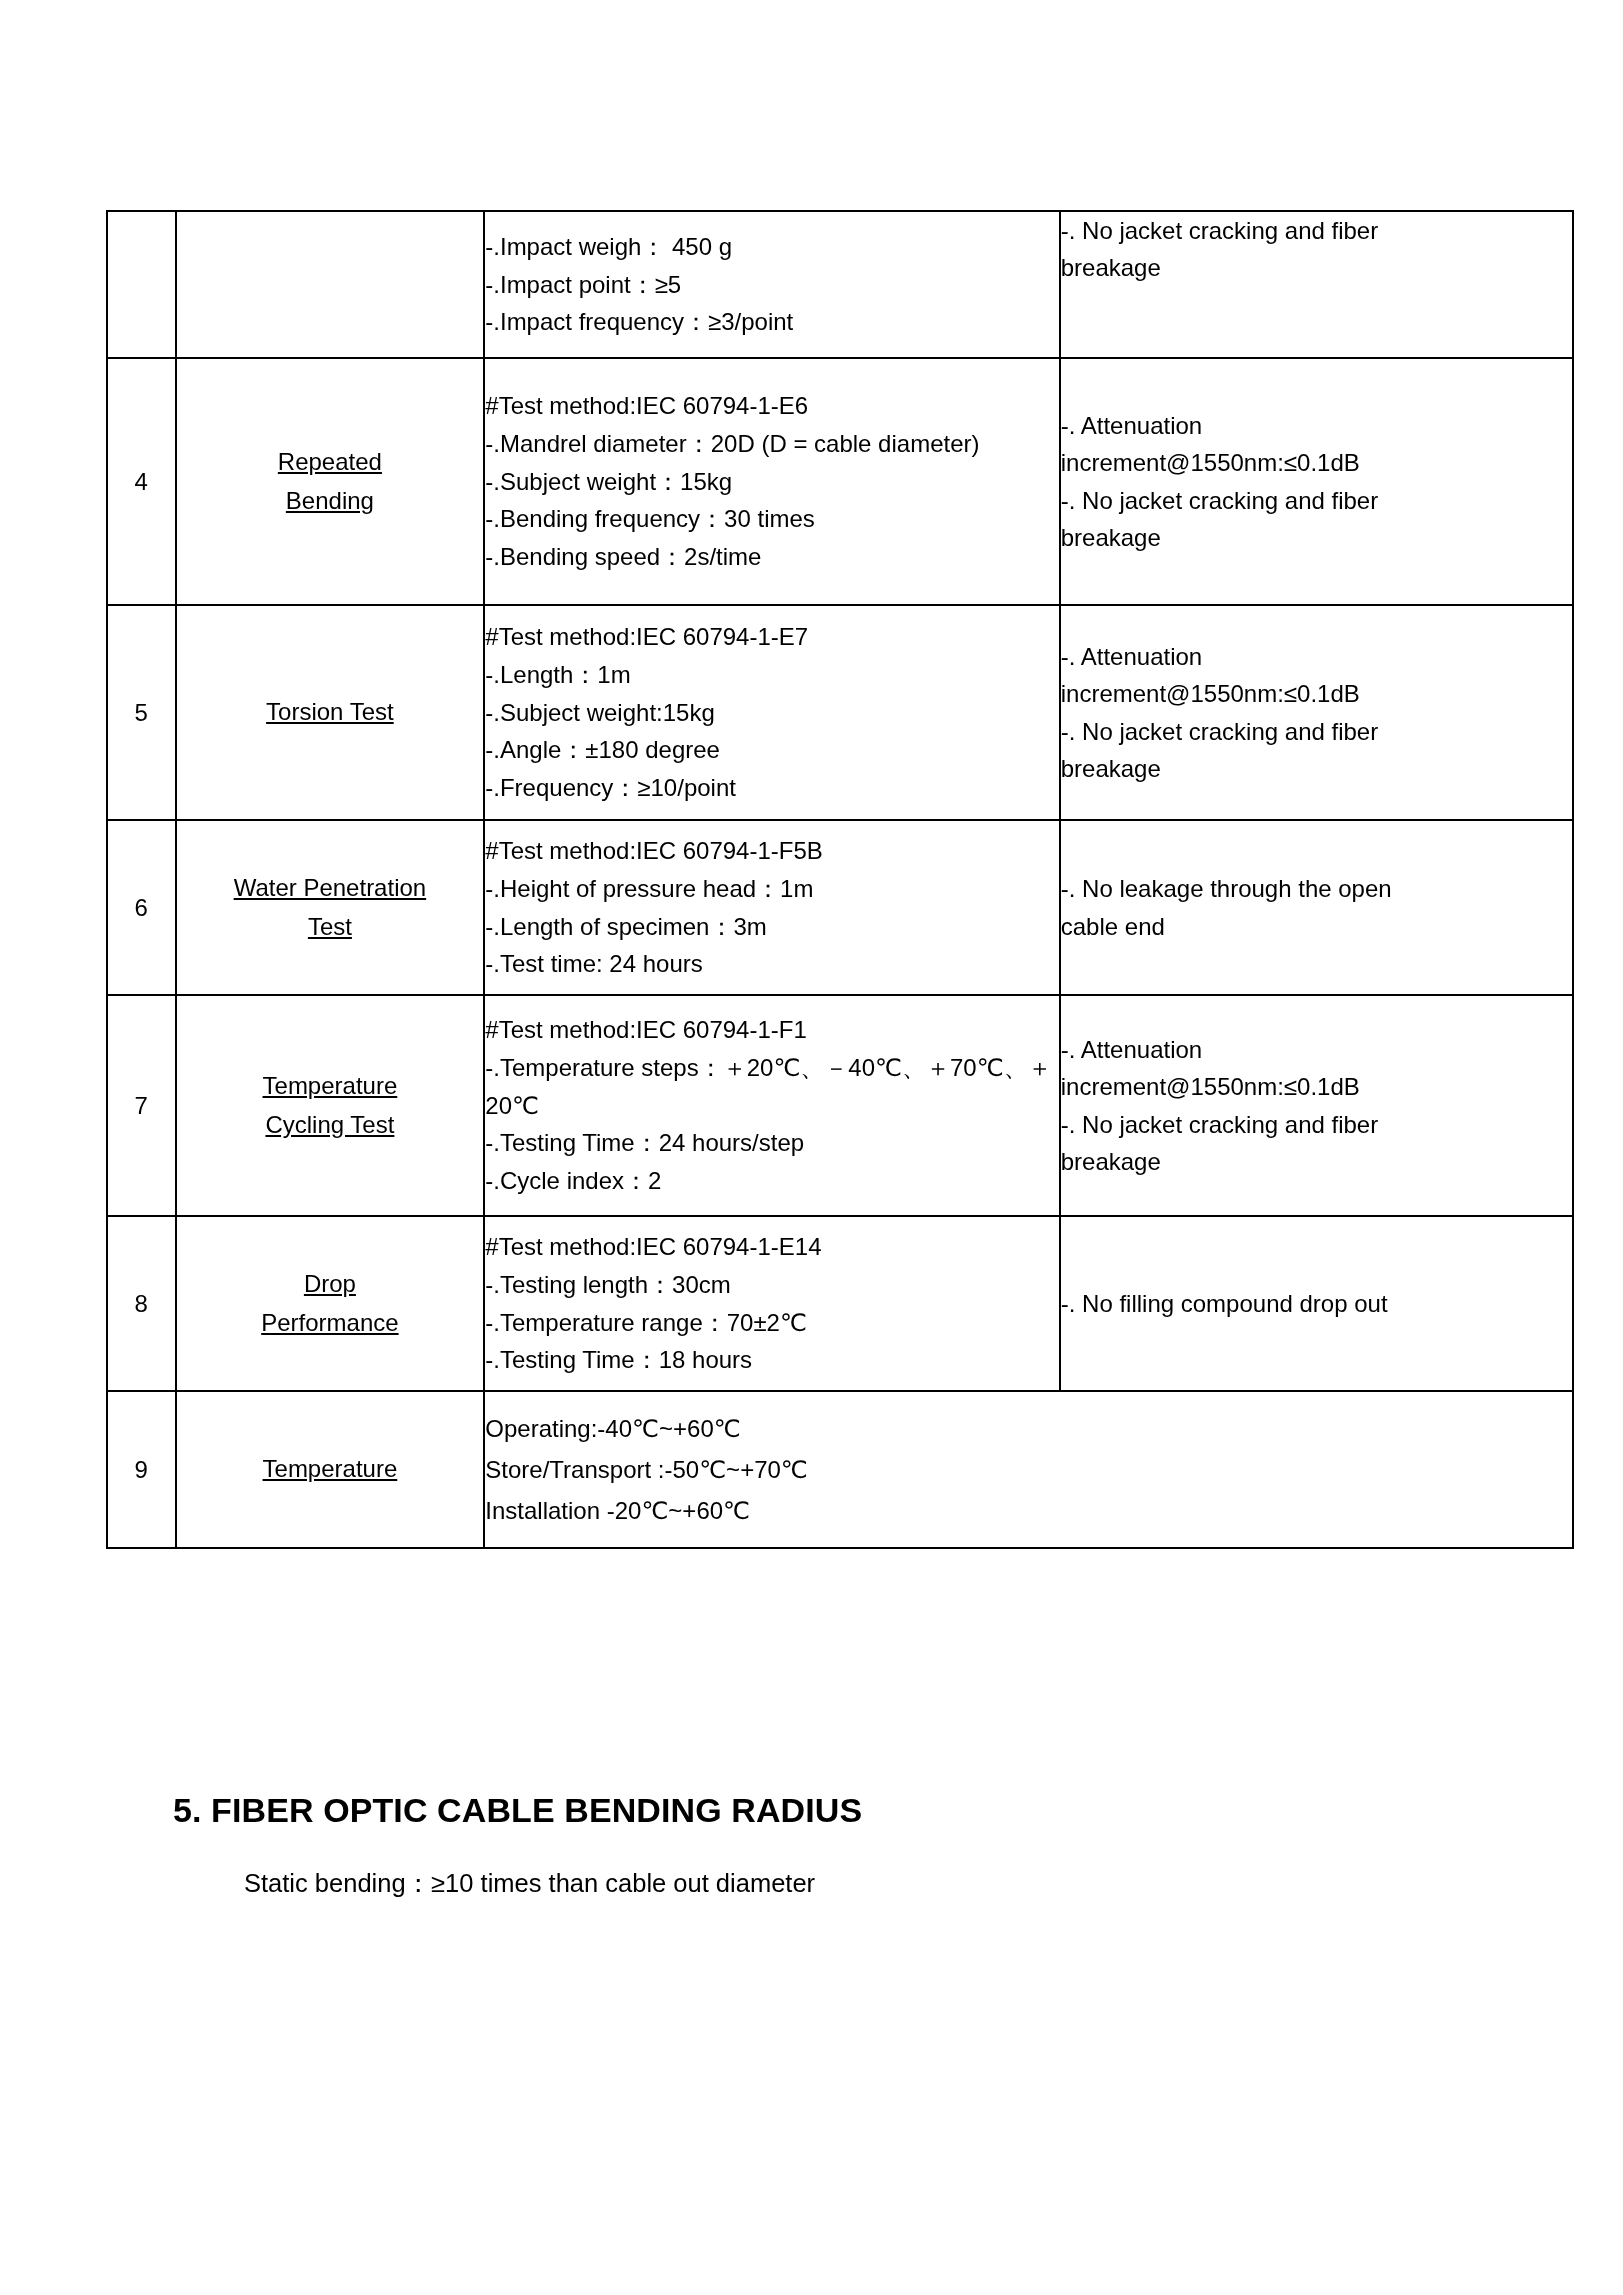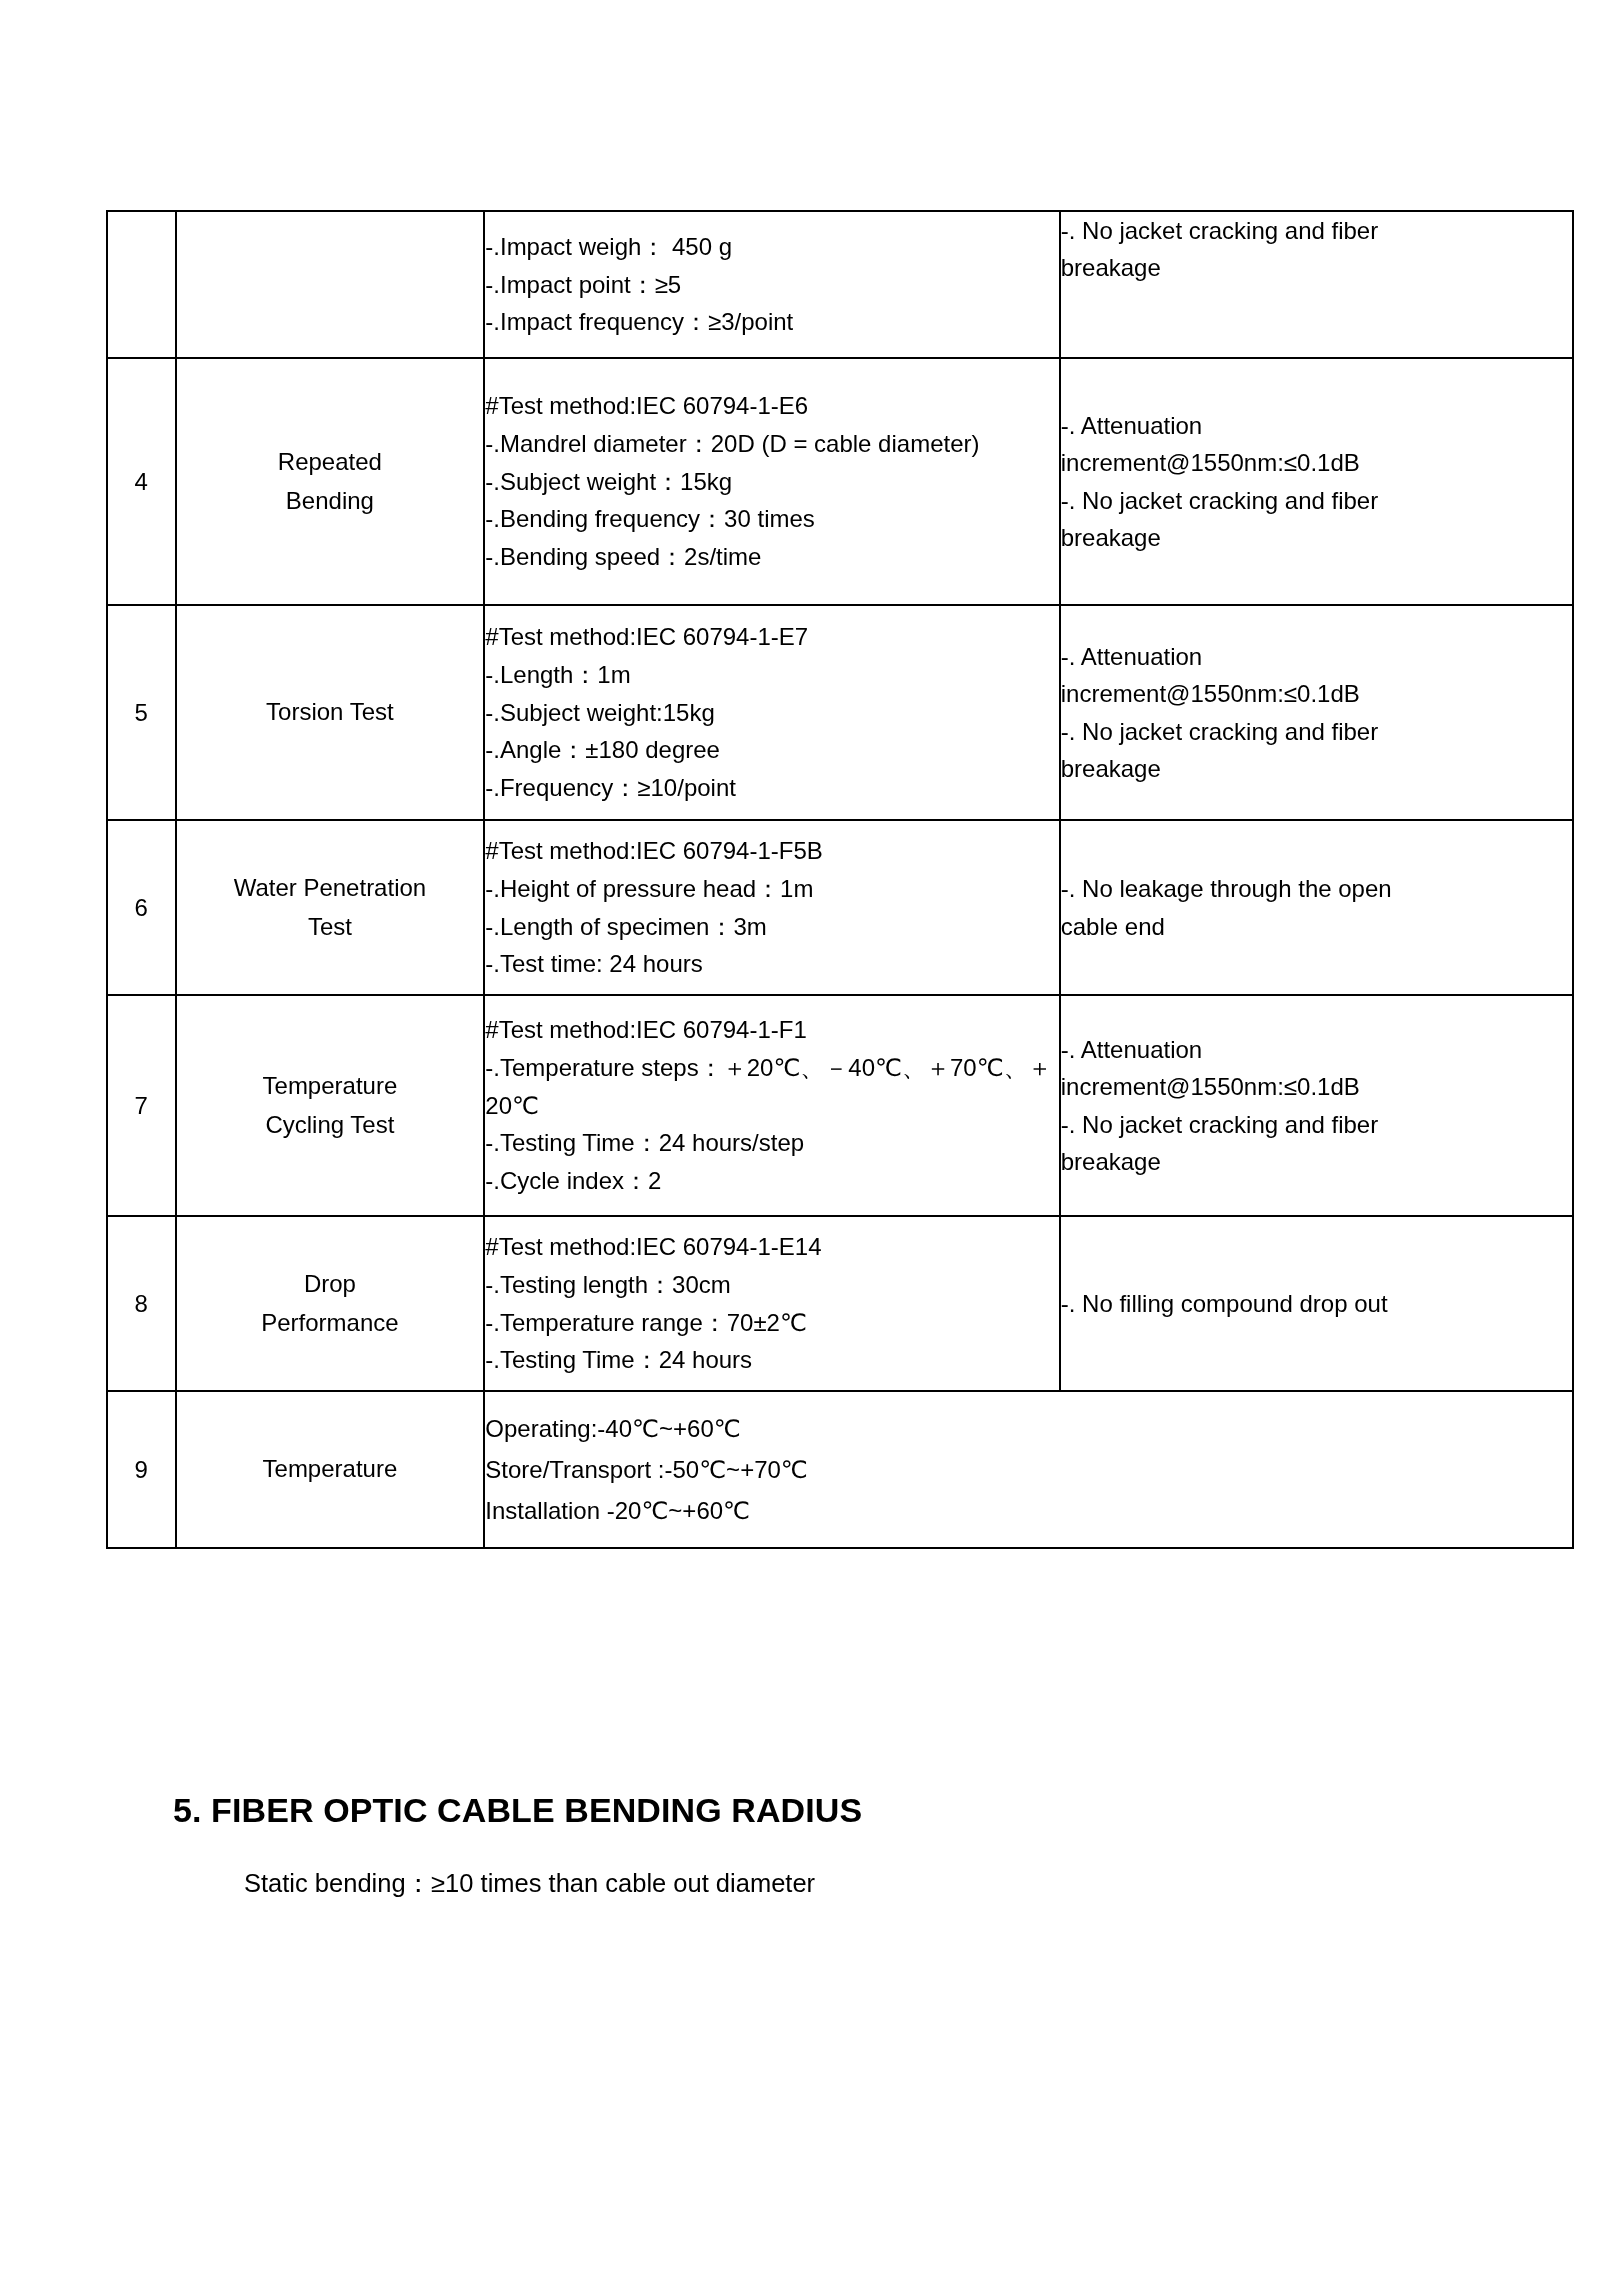--- a/index.html
+++ b/index.html
@@ -46,21 +46,21 @@
   .col-req    { width: 487px; }
 
   .cell-no {
     text-align: center;
     font-size: 24px;
   }
   .cell-item {
     text-align: center;
     padding: 5.2px 6.5px;
   }
-  .cell-item .ln { display: block; line-height: 1.62; }
+  .cell-item .ln { display: block; line-height: 1.62; text-decoration: underline; }
 
   .cell-method {
     padding: 7.9px 5.2px 7.9px 13px;
     text-align: left;
   }
   .cell-method .ln {
     display: block;
     line-height: 1.58;
     white-space: nowrap;
   }
@@ -210,21 +210,21 @@
       <tr style="height:175px;">
         <td class="cell-no">8</td>
         <td class="cell-item">
           <span class="ln">Drop</span>
           <span class="ln">Performance</span>
         </td>
         <td class="cell-method">
           <span class="ln">#Test method:IEC 60794-1-E14</span>
           <span class="ln">-.Testing length：30cm</span>
           <span class="ln">-.Temperature range：70±2℃</span>
-          <span class="ln">-.Testing Time：24 hours</span>
+          <span class="ln">-.Testing Time：18 hours</span>
         </td>
         <td class="cell-req">
           <span class="ln">-. No filling compound drop out</span>
         </td>
       </tr>
 
       <tr style="height:157px;">
         <td class="cell-no">9</td>
         <td class="cell-item">
           <span class="ln">Temperature</span>

